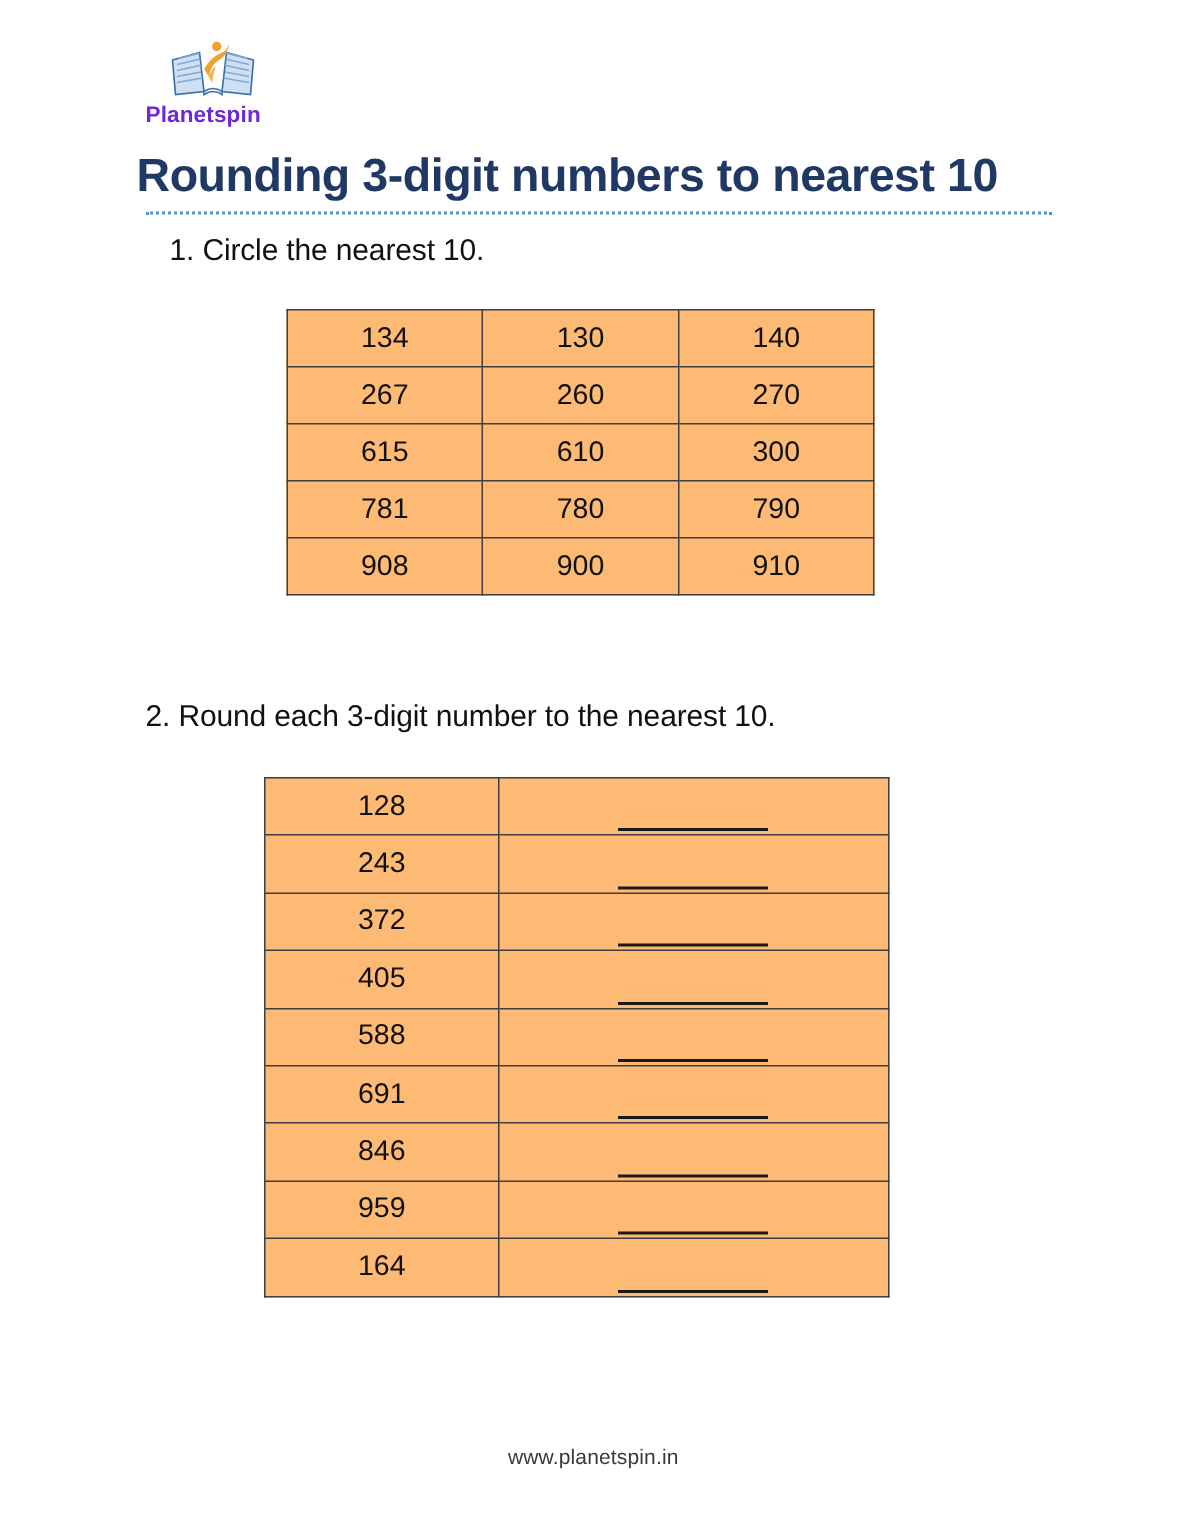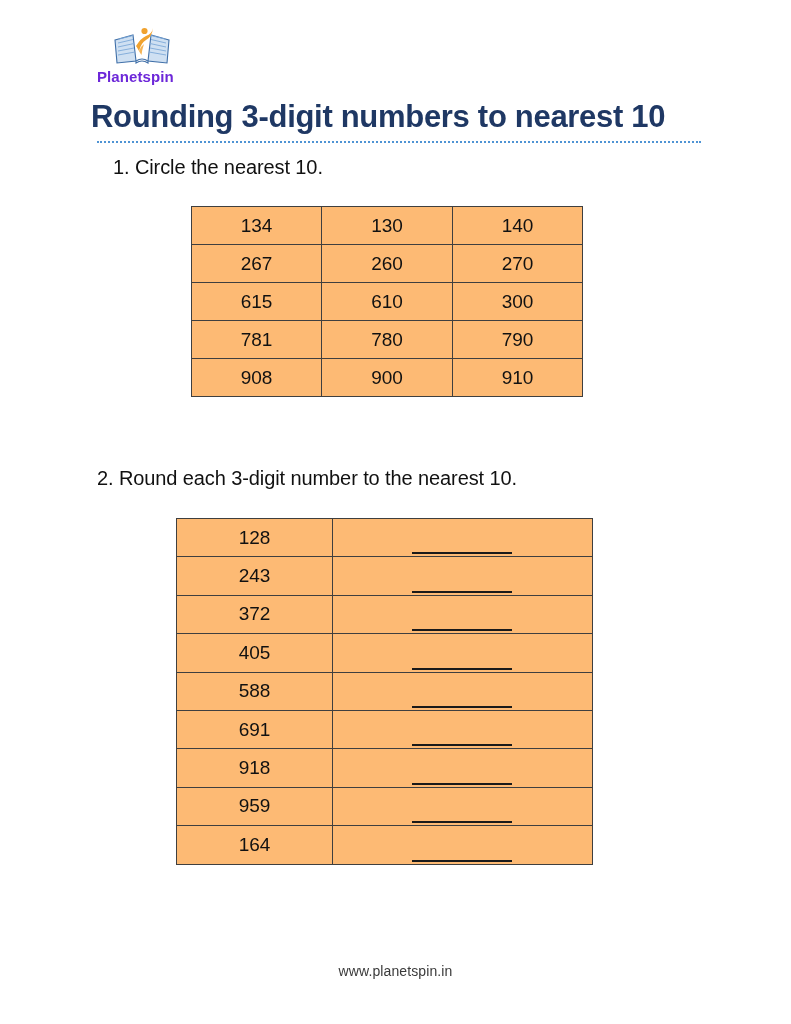--- a/index.html
+++ b/index.html
@@ -262,21 +262,21 @@
         </td>
       </tr>
       <tr>
         <td class="num-cell">691</td>
         <td class="ans-cell">
           <span></span>
           <span class="answer-line"></span>
         </td>
       </tr>
       <tr>
-        <td class="num-cell">918</td>
+        <td class="num-cell">846</td>
         <td class="ans-cell">
           <span></span>
           <span class="answer-line"></span>
         </td>
       </tr>
       <tr>
         <td class="num-cell">959</td>
         <td class="ans-cell">
           <span></span>
           <span class="answer-line"></span>

